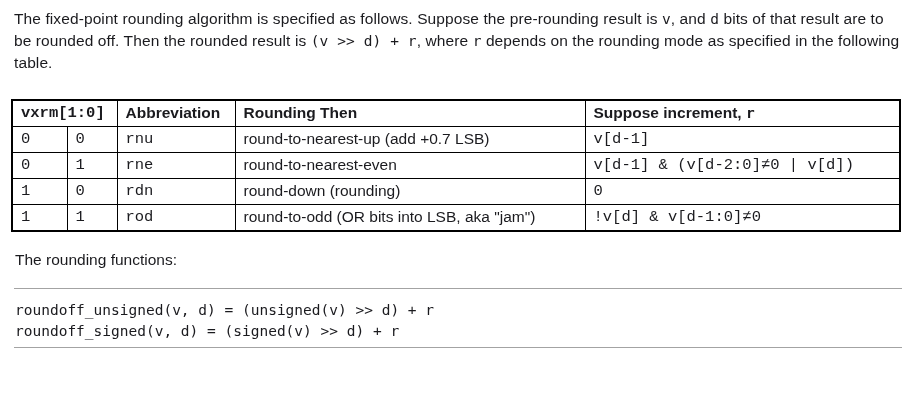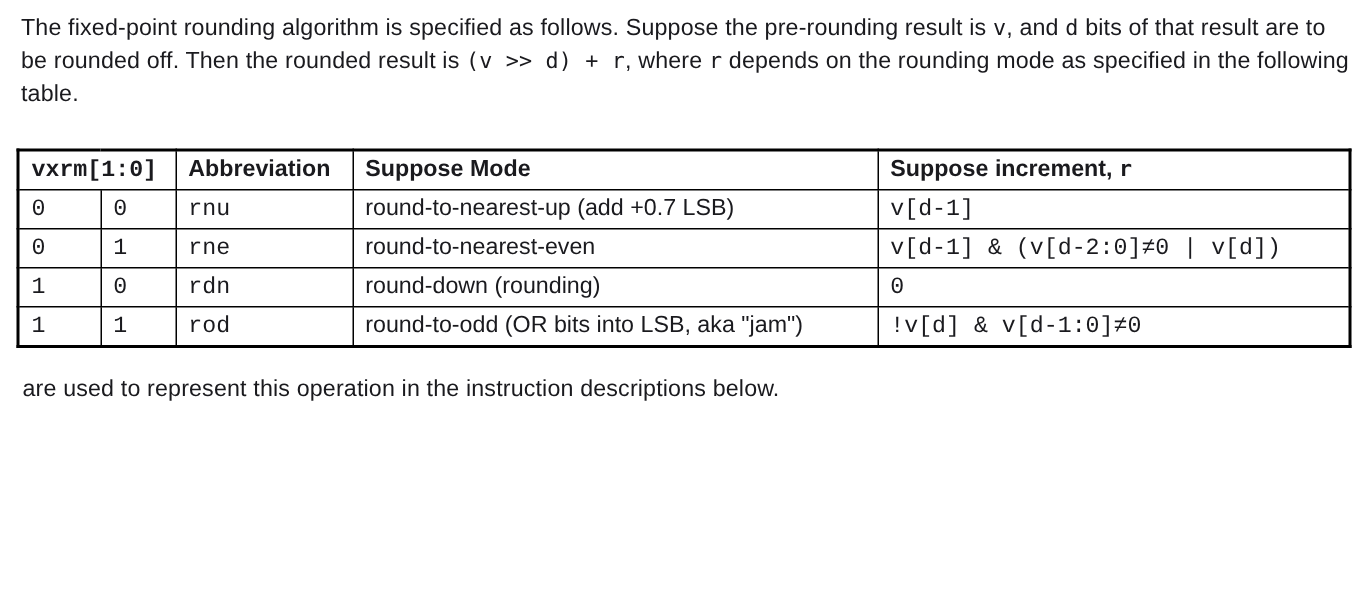--- a/index.html
+++ b/index.html
@@ -104,21 +104,21 @@
         <col style="width:55px">
         <col style="width:50px">
         <col style="width:118px">
         <col style="width:350px">
         <col style="width:315px">
       </colgroup>
       <thead>
         <tr>
           <th colspan="2" class="mono">vxrm[1:0]</th>
           <th>Abbreviation</th>
-          <th>Suppose Mode</th>
+          <th>Rounding Then</th>
           <th><span>Suppose increment, </span><code class="inline" style="font-weight:bold">r</code></th>
         </tr>
       </thead>
       <tbody id="vxrm-tbody">
           <tr>
             <td class="mono">0</td>
             <td class="mono">0</td>
             <td class="mono">rnu</td>
             <td>round-to-nearest-up (add +0.7 LSB)</td>
             <td class="mono">v[d-1]</td>
@@ -141,17 +141,21 @@
             <td class="mono">1</td>
             <td class="mono">1</td>
             <td class="mono">rod</td>
             <td>round-to-odd (OR bits into LSB, aka "jam")</td>
             <td class="mono">!v[d] &amp; v[d-1:0]≠0</td>
           </tr>
         </tbody>
     </table>
   </div>
 
+  <p class="label-para">The rounding functions:</p>
 
+  <div class="listing">
+    <pre>roundoff_unsigned(v, d) = (unsigned(v) &gt;&gt; d) + r
+roundoff_signed(v, d) = (signed(v) &gt;&gt; d) + r</pre>
+  </div>
 
-  <p class="outro">are used to represent this operation in the instruction descriptions below.</p>
 
 </div>
 
 </body></html>

